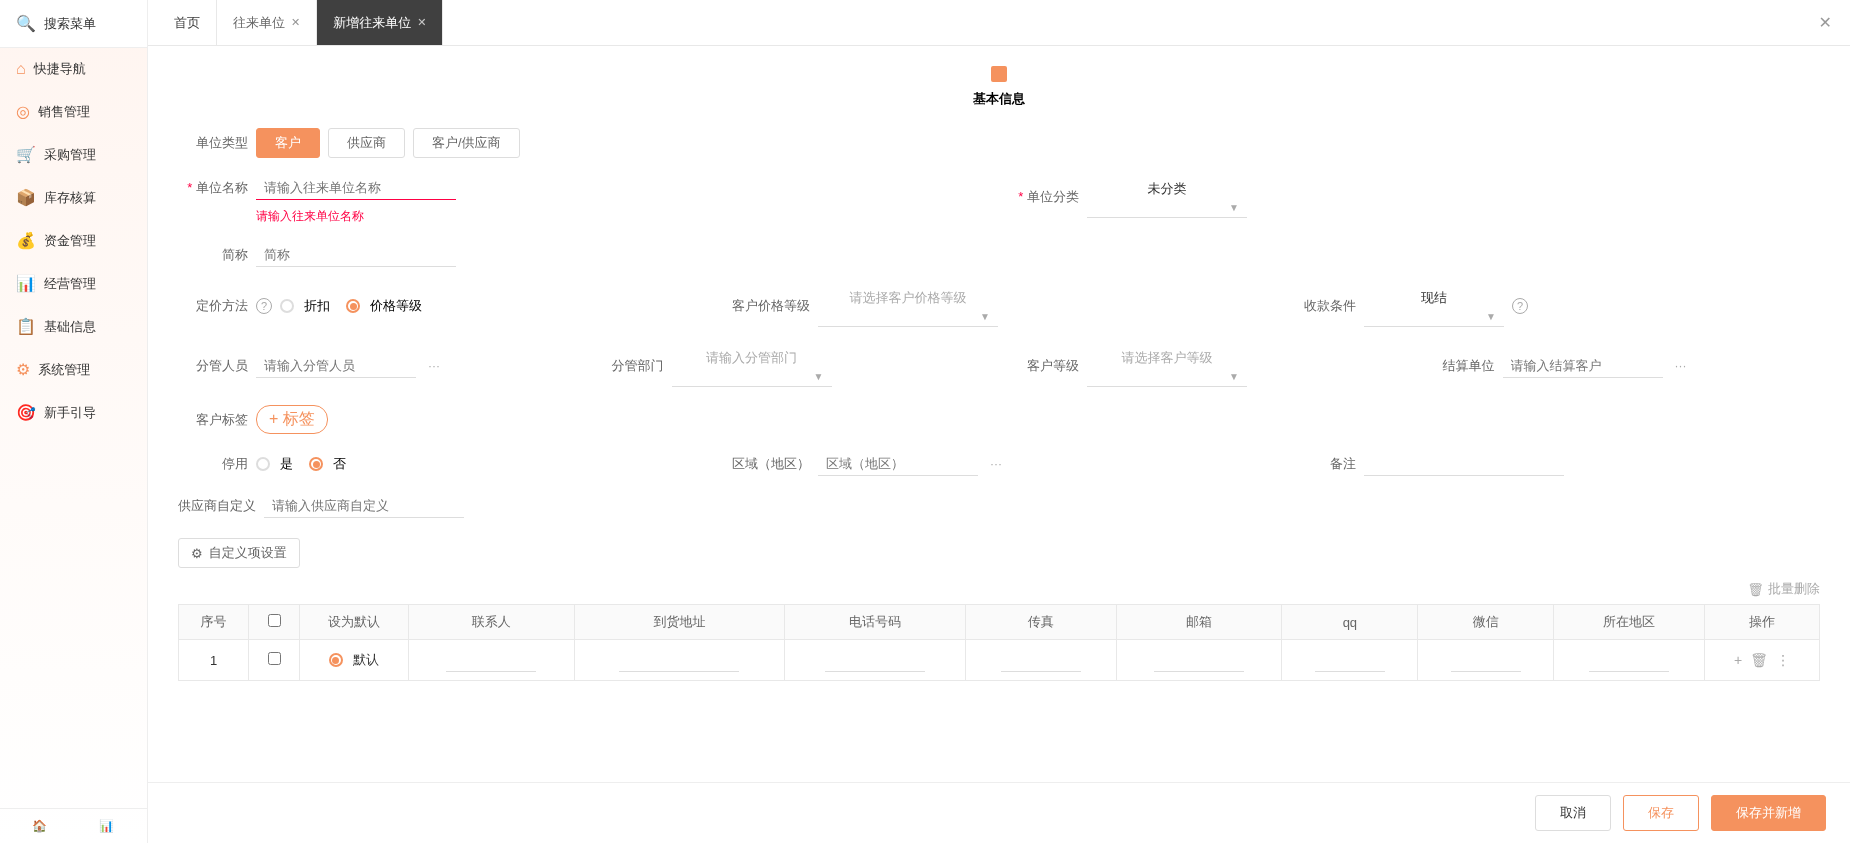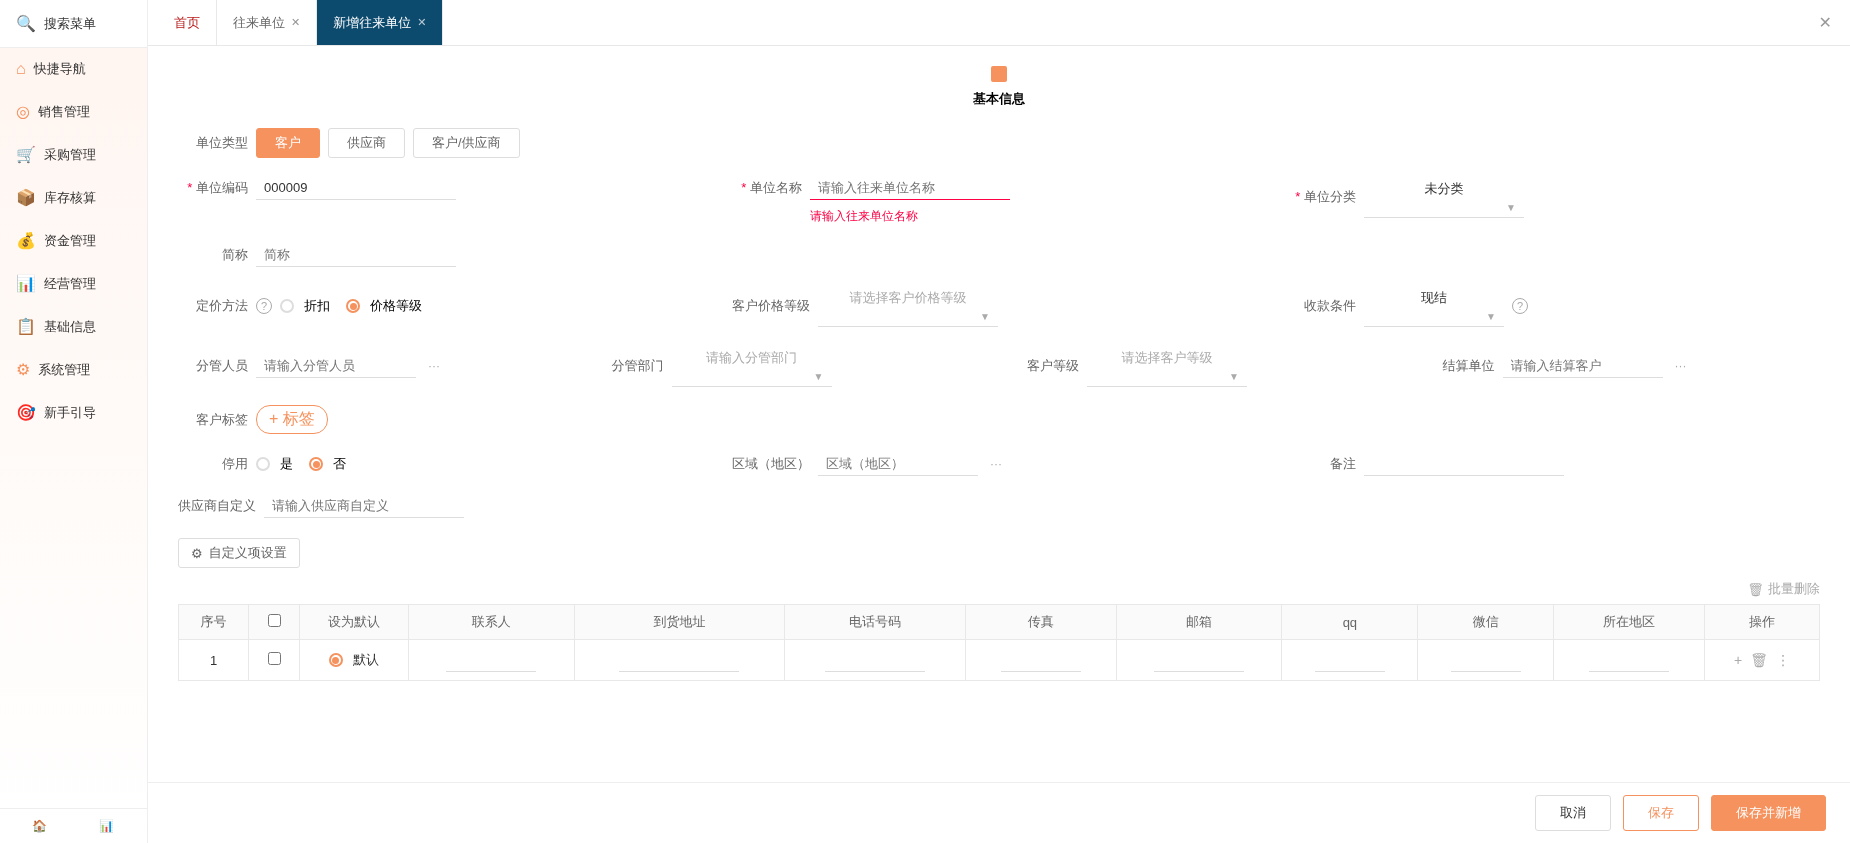--- a/index.html
+++ b/index.html
@@ -63,25 +63,25 @@
       padding: 0 16px;
       height: 100%;
       cursor: pointer;
       color: #666;
       font-size: 13px;
       border-right: 1px solid #e8e8e8;
       gap: 6px;
       white-space: nowrap;
     }
     .tab.active {
-      background: #0c4a6e;
+      background: #404040;
       color: #fff;
     }
     .tab .close-btn { font-size: 11px; cursor: pointer; opacity: 0.7; }
-    .tab.home { color: #b91c1c; }
+    .tab.home { color: #404040; }
     .tabs-bar .spacer { flex: 1; }
     .tabs-bar .close-all { color: #999; cursor: pointer; font-size: 16px; padding: 0 8px; }
 
     
     .content { flex: 1; overflow-y: auto; background: #fff; padding: 20px 30px; }
 
     
     .section-header {
       display: flex;
       align-items: center;
@@ -363,24 +363,20 @@
         <span class="form-label">单位类型</span>
         <div class="type-btn-group">
           <button class="type-btn active">客户</button>
           <button class="type-btn">供应商</button>
           <button class="type-btn">客户/供应商</button>
         </div>
       </div>
     </div>
 
     <div class="form-row" style="align-items:flex-start; gap:20px;">
-      <div class="form-field" style="flex:1;">
-        <span class="form-label required">单位编码</span>
-        <input class="form-input" type="text" style="width: 200px;" value="000009">
-      </div>
       <div class="form-field" style="flex:1; flex-direction:column; align-items:flex-start;">
         <div style="display:flex;align-items:center;gap:8px;">
           <span class="form-label required">单位名称</span>
           <input class="form-input error" type="text" style="width: 200px; border-bottom-color: rgb(255, 0, 68);" placeholder="请输入往来单位名称">
         </div>
         <div style="margin-left:78px;">
           <span style="color:#f04;font-size:12px;">请输入往来单位名称</span>
         </div>
       </div>
       <div class="form-field" style="flex:1;">

